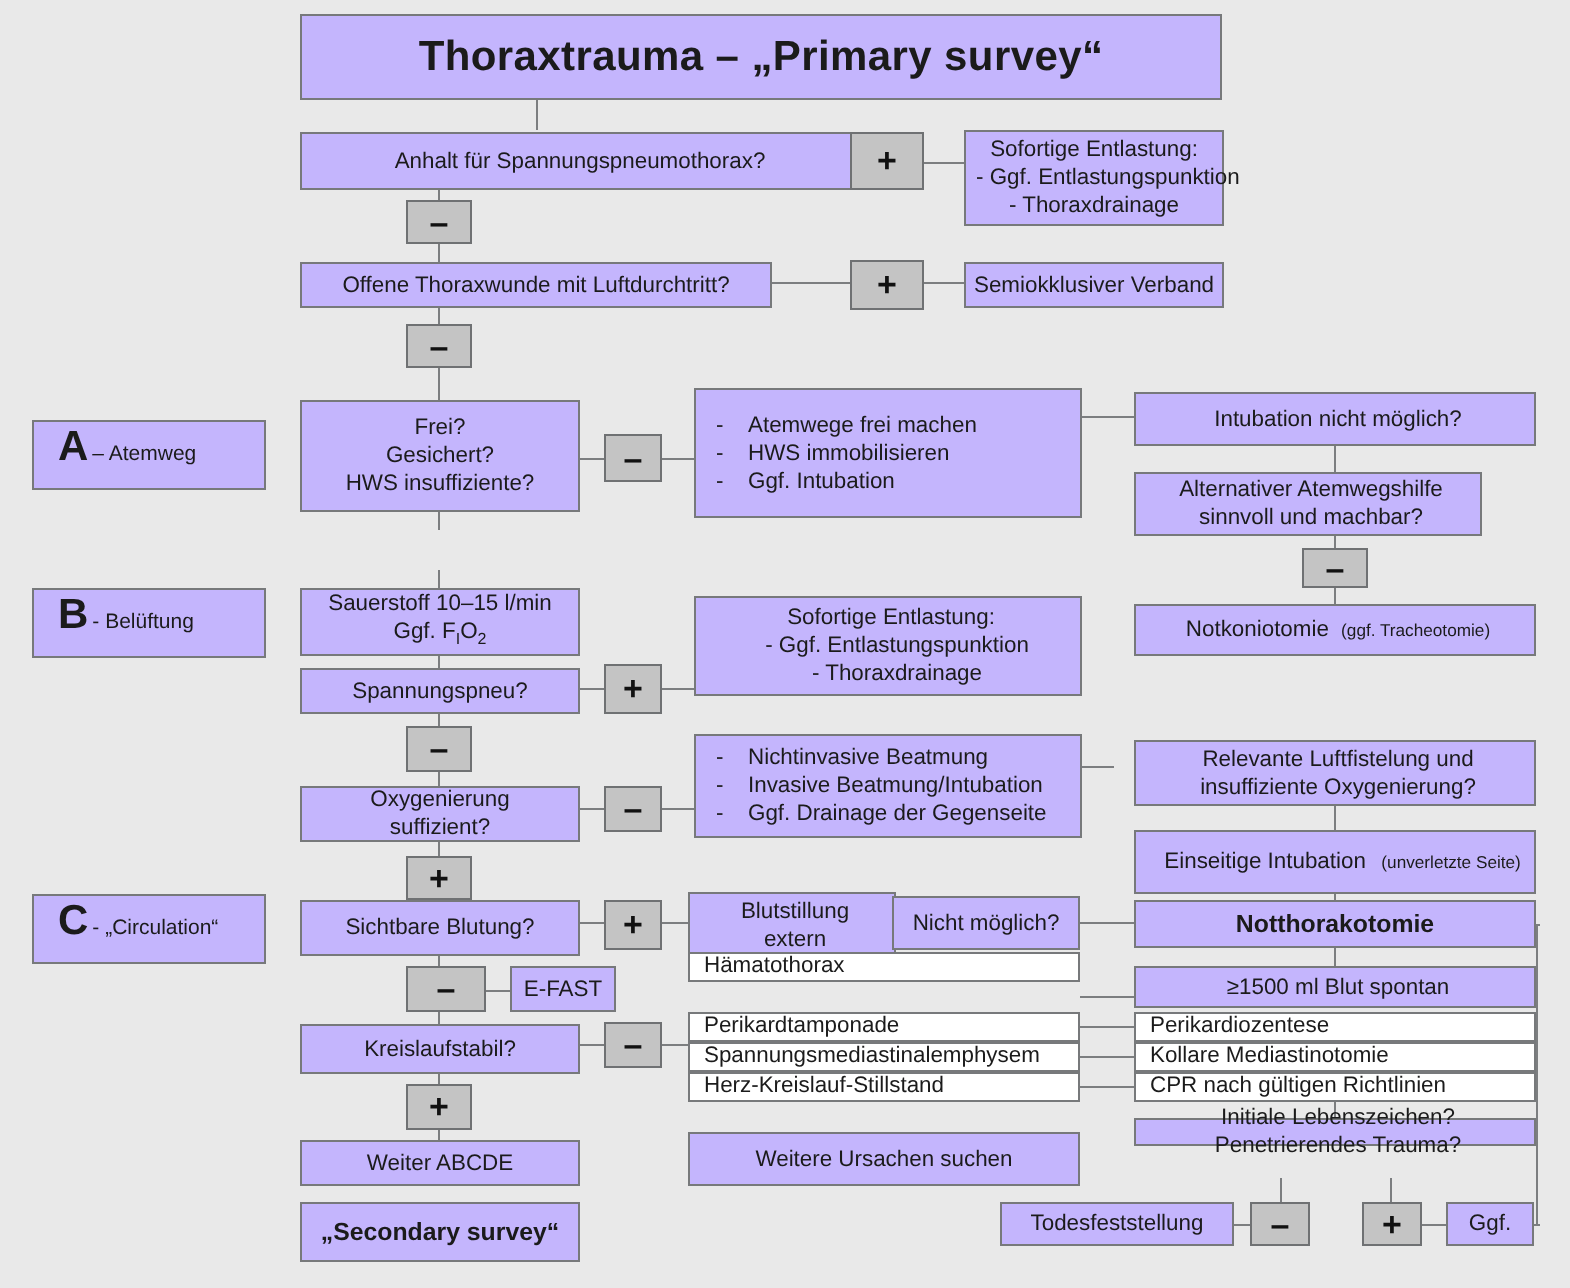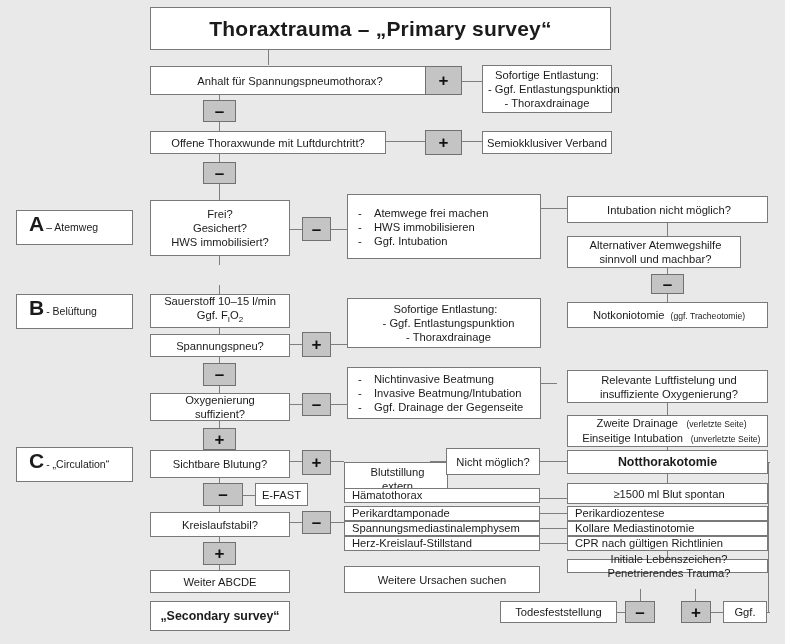--- a/index.html
+++ b/index.html
@@ -12,21 +12,21 @@
     position:relative;
     width:785px;
     height:644px;
     background:#e9e9e9;
     overflow:hidden;
   }
   
   .box{
     position:absolute;
     box-sizing:border-box;
-    background:#ffffff;
+    background:#c4b5fd;
     border:1.3px solid #77797b;
     color:#1b1b1b;
     display:flex;
     flex-direction:column;
     align-items:center;
     justify-content:center;
     font-size:11.2px;
     line-height:14px;
     text-align:center;
     padding:2px 5px;
@@ -236,21 +236,21 @@
   </div>
 
   <div class="box seclbl" style="left:16px;top:210px;width:117px;height:35px;">
     <span class="big">A</span>
     <span class="small">– Atemweg</span>
   </div>
 
   <div class="box" style="left:150px;top:200px;width:140px;height:56px;">
     <span class="ln">Frei?</span>
     <span class="ln">Gesichert?</span>
-    <span class="ln">HWS immobilisiert?</span>
+    <span class="ln">HWS insuffiziente?</span>
   </div>
   <div class="op" style="left:302px;top:217px;width:29px;height:24px;">
     <span class="sm">–</span>
   </div>
   <div class="box blist" style="left:347px;top:194px;width:194px;height:65px;">
     <span class="ln">
         <span class="d">-</span>
         <span>Atemwege frei machen</span>
       </span>
     <span class="ln">
@@ -328,24 +328,20 @@
         <span>Ggf. Drainage der Gegenseite</span>
       </span>
   </div>
 
   <div class="box left" style="left:567px;top:370px;width:201px;height:33px;padding-left:8px;">
     <span class="ln">Relevante Luftfistelung und</span>
     <span class="ln">insuffiziente Oxygenierung?</span>
   </div>
   <div class="box left" style="left:567px;top:415px;width:201px;height:32px;padding-left:8px;">
     <span class="ln rowflex">
-      <span style="width:92px;display:inline-block;">Zweite Drainage</span>
-      <span class="tiny">(verletzte Seite)</span>
-    </span>
-    <span class="ln rowflex">
       <span style="width:110px;display:inline-block;">Einseitige Intubation</span>
       <span class="tiny">(unverletzte Seite)</span>
     </span>
   </div>
   <div class="box" style="left:567px;top:450px;width:201px;height:24px;">
     <span class="ln bold">Notthorakotomie</span>
   </div>
   <div class="box left" style="left:567px;top:483px;width:201px;height:21px;padding-left:8px;">
     <span class="ln">≥1500 ml Blut spontan</span>
   </div>
@@ -358,21 +354,21 @@
   <div class="op" style="left:203px;top:428px;width:33px;height:22px;">
     <span>+</span>
   </div>
 
   <div class="box" style="left:150px;top:450px;width:140px;height:28px;">
     <span class="ln">Sichtbare Blutung?</span>
   </div>
   <div class="op" style="left:302px;top:450px;width:29px;height:25px;">
     <span>+</span>
   </div>
-  <div class="box left" style="left:344px;top:446px;width:104px;height:33px;padding-left:8px;margin-top:16px;">
+  <div class="box left" style="left:344px;top:446px;width:104px;height:33px;padding-left:8px;">
     <span class="ln">Blutstillung</span>
     <span class="ln">extern</span>
   </div>
   <div class="box" style="left:446px;top:448px;width:94px;height:27px;">
     <span class="ln">Nicht möglich?</span>
   </div>
 
   <div class="op" style="left:203px;top:483px;width:40px;height:23px;">
     <span class="sm">–</span>
   </div>
@@ -380,21 +376,21 @@
     <span class="ln">E-FAST</span>
   </div>
 
   <div class="box" style="left:150px;top:512px;width:140px;height:25px;">
     <span class="ln">Kreislaufstabil?</span>
   </div>
   <div class="op" style="left:302px;top:511px;width:29px;height:23px;">
     <span class="sm">–</span>
   </div>
 
-  <div class="striprow" style="left:344px;top:488px;width:196px;height:15px;">
+  <div class="striprow" style="left:344px;top:476px;width:196px;height:15px;">
     <span>Hämatothorax</span>
   </div>
   <div class="striprow" style="left:344px;top:506px;width:196px;height:15px;">
     <span>Perikardtamponade</span>
   </div>
   <div class="striprow" style="left:344px;top:521px;width:196px;height:15px;">
     <span>Spannungsmediastinalemphysem</span>
   </div>
   <div class="striprow" style="left:344px;top:536px;width:196px;height:15px;">
     <span>Herz-Kreislauf-Stillstand</span>

